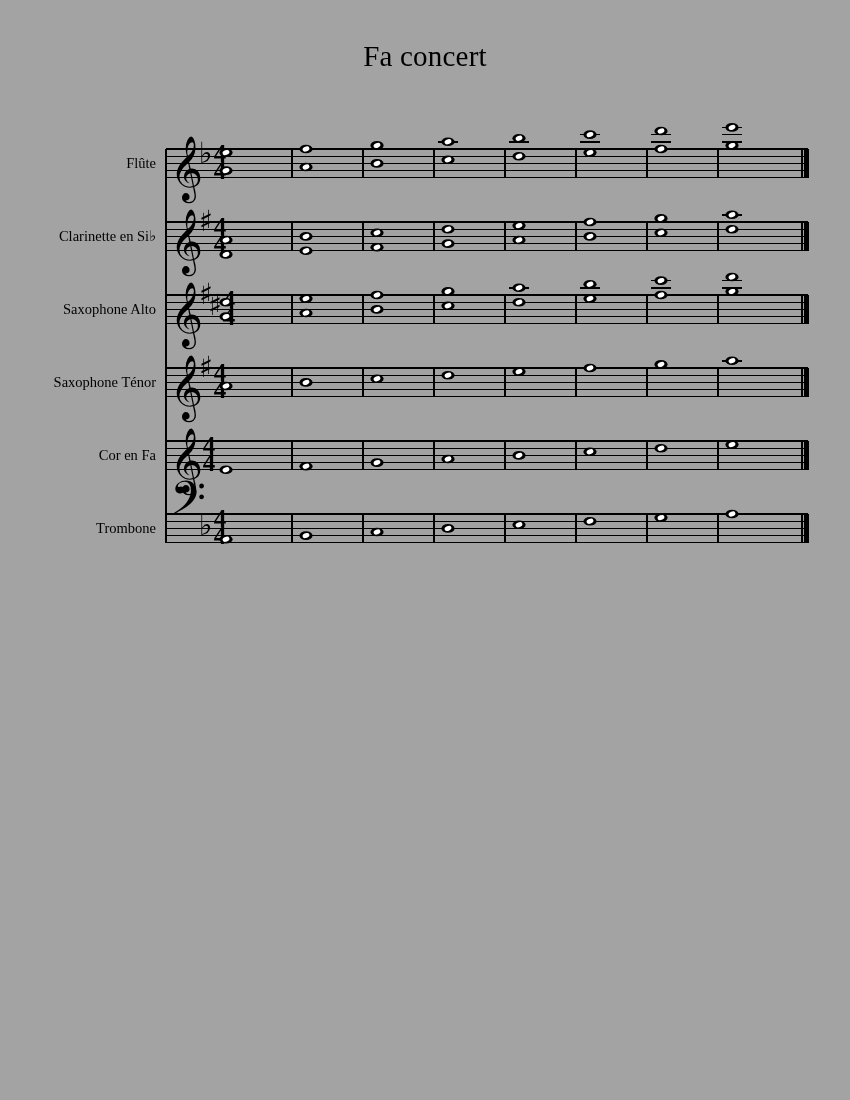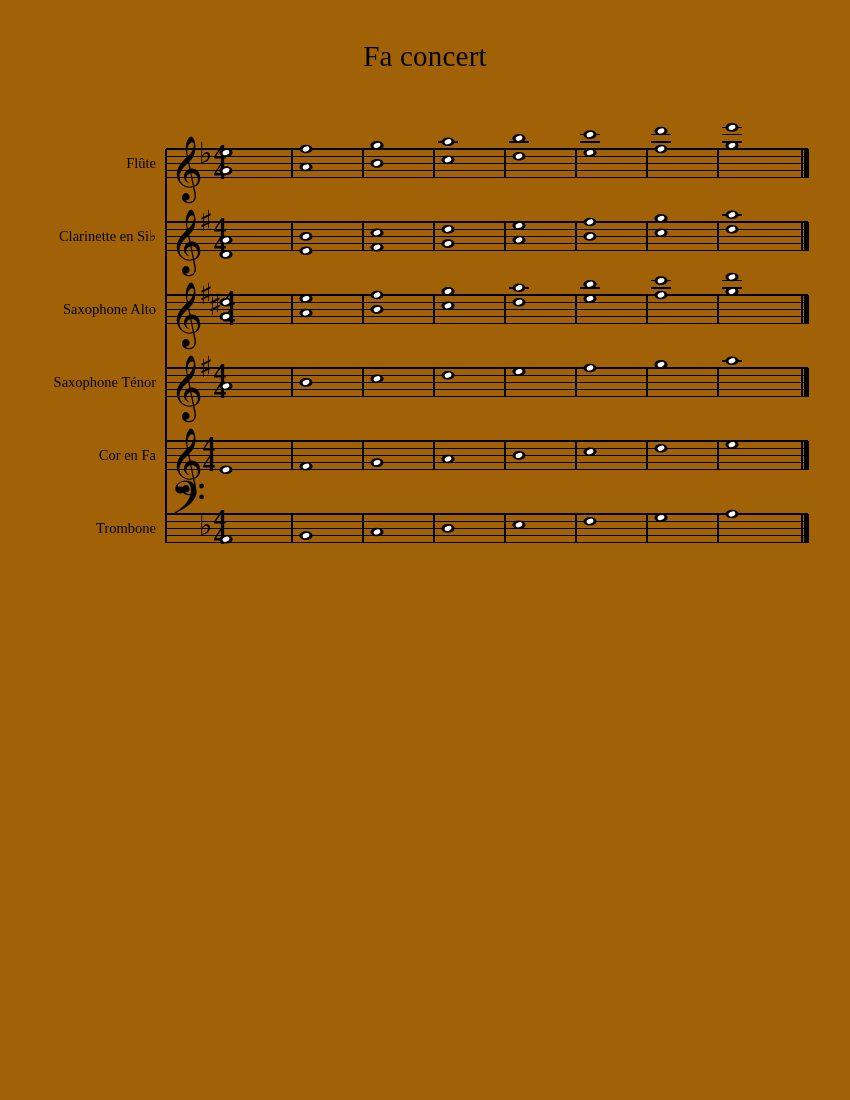--- a/index.html
+++ b/index.html
@@ -10,21 +10,21 @@
   body {
     width: 850px;
     height: 1100px;
     position: relative;
     font-family: "Liberation Serif", "DejaVu Serif", serif;
     overflow: hidden;
   }
   .sheet {
     position: absolute;
     inset: 0;
-    background: #a16207;
+    background: #a3a3a3;
   }
   .score-title {
     position: absolute;
     left: 0;
     right: 0;
     top: 40px;
     text-align: center;
     font-family: "Liberation Serif", "DejaVu Serif", serif;
     font-size: 29px;
     font-weight: 400;

